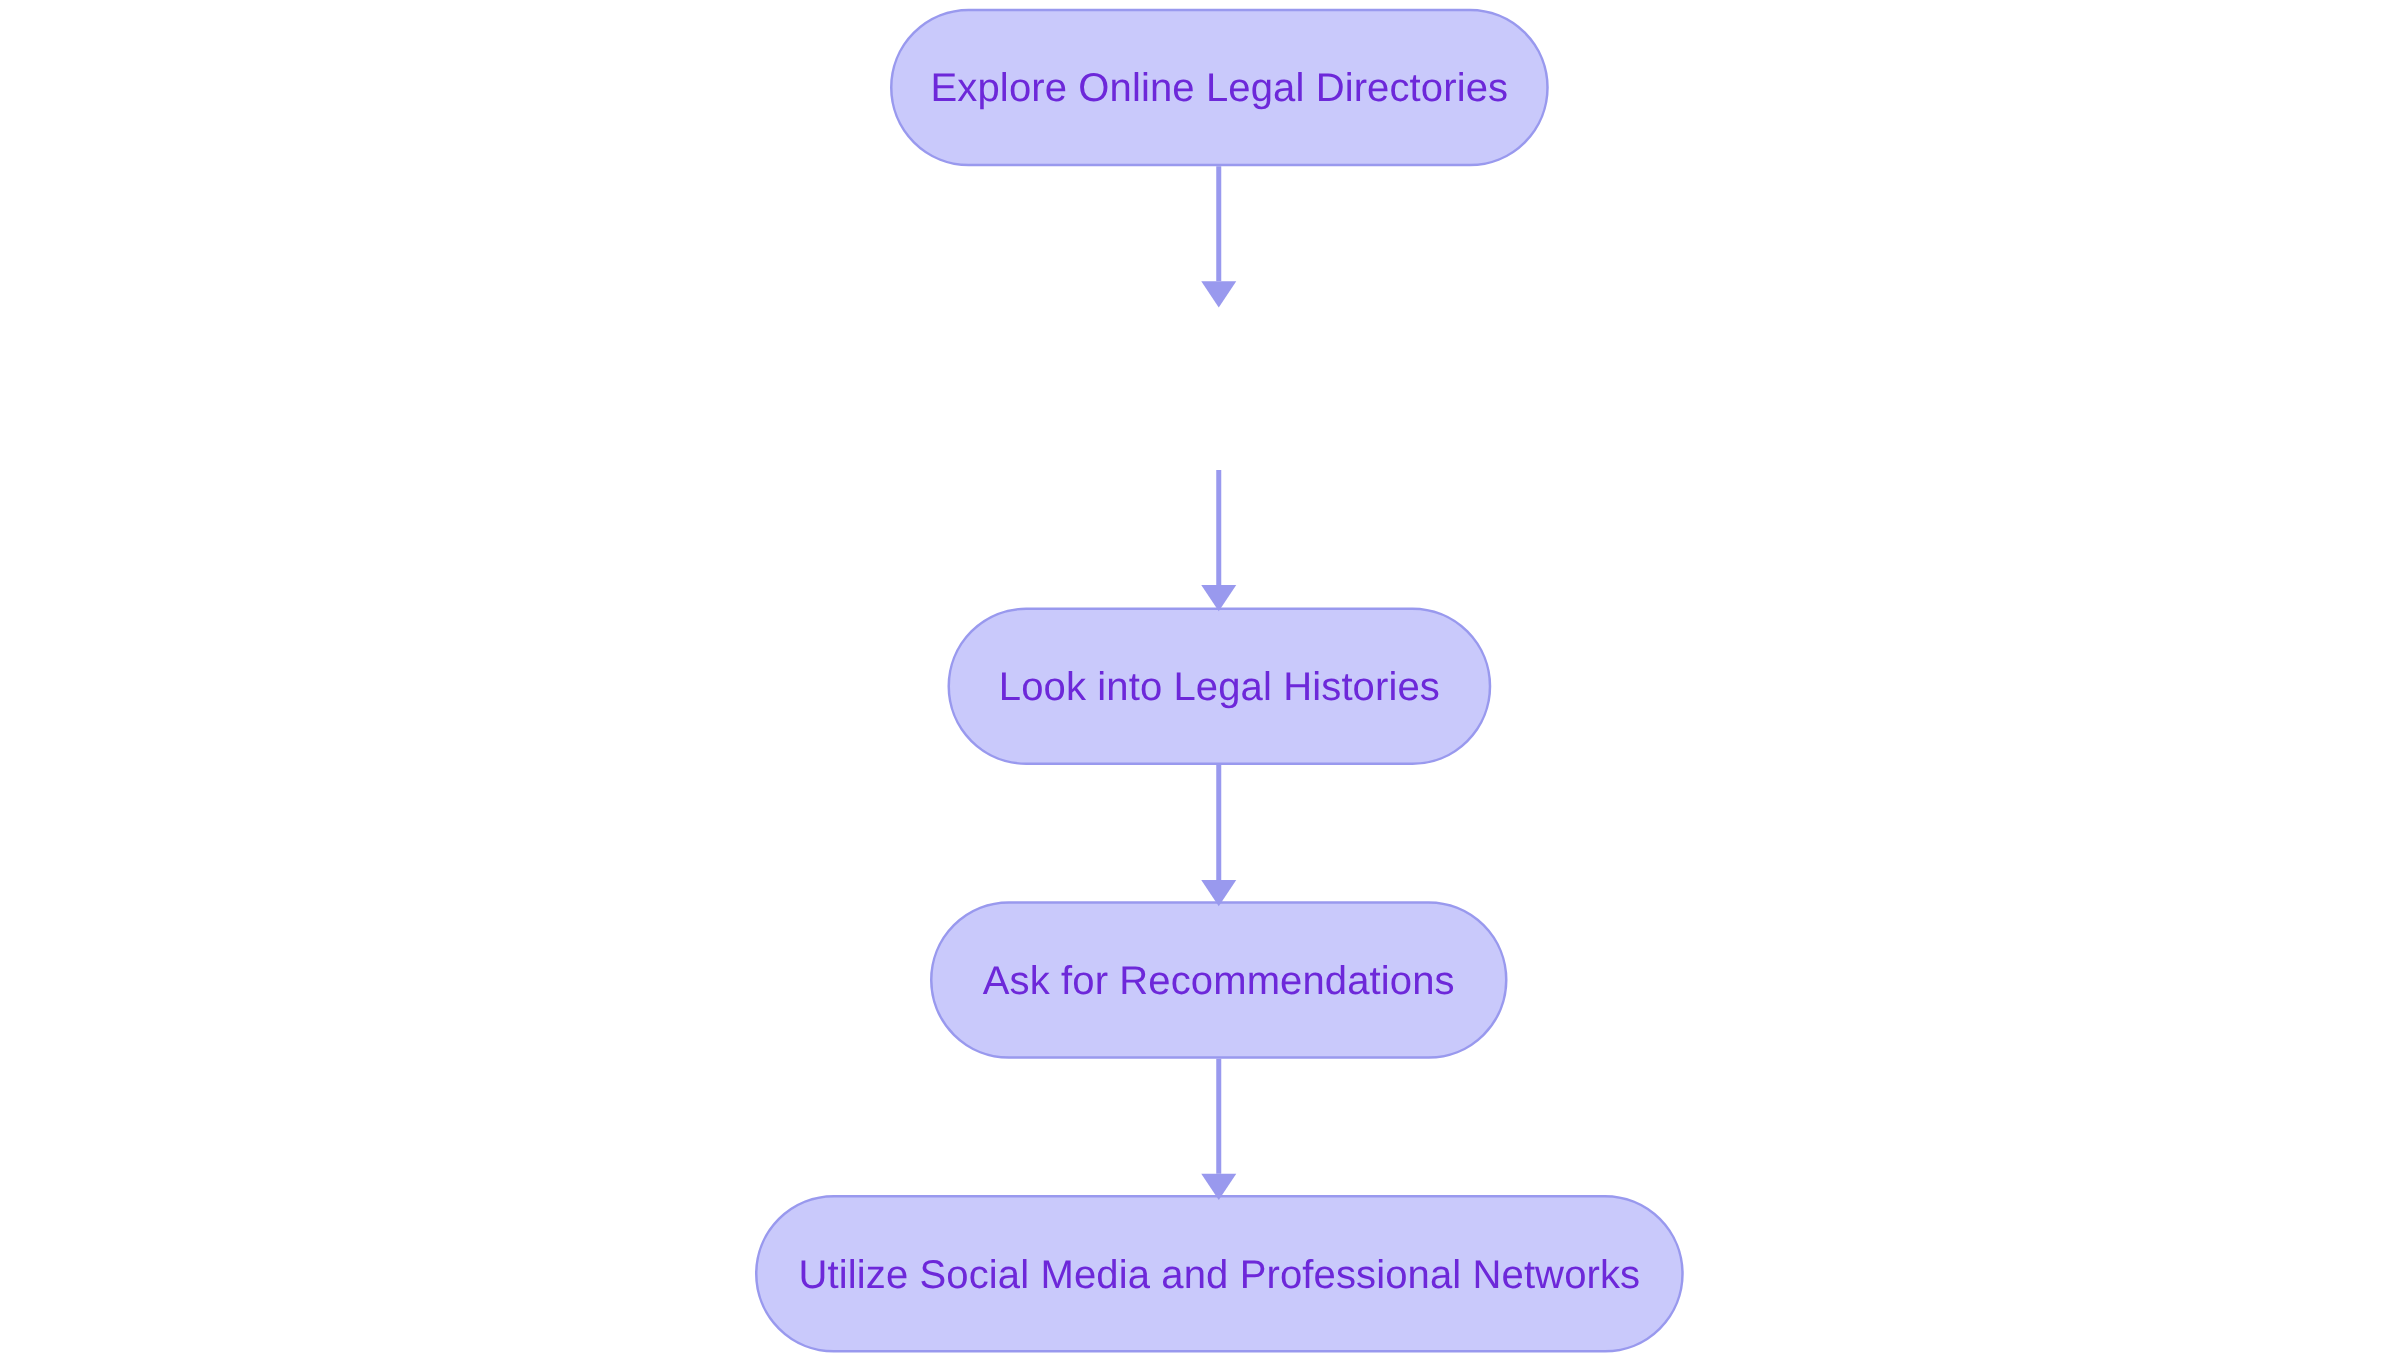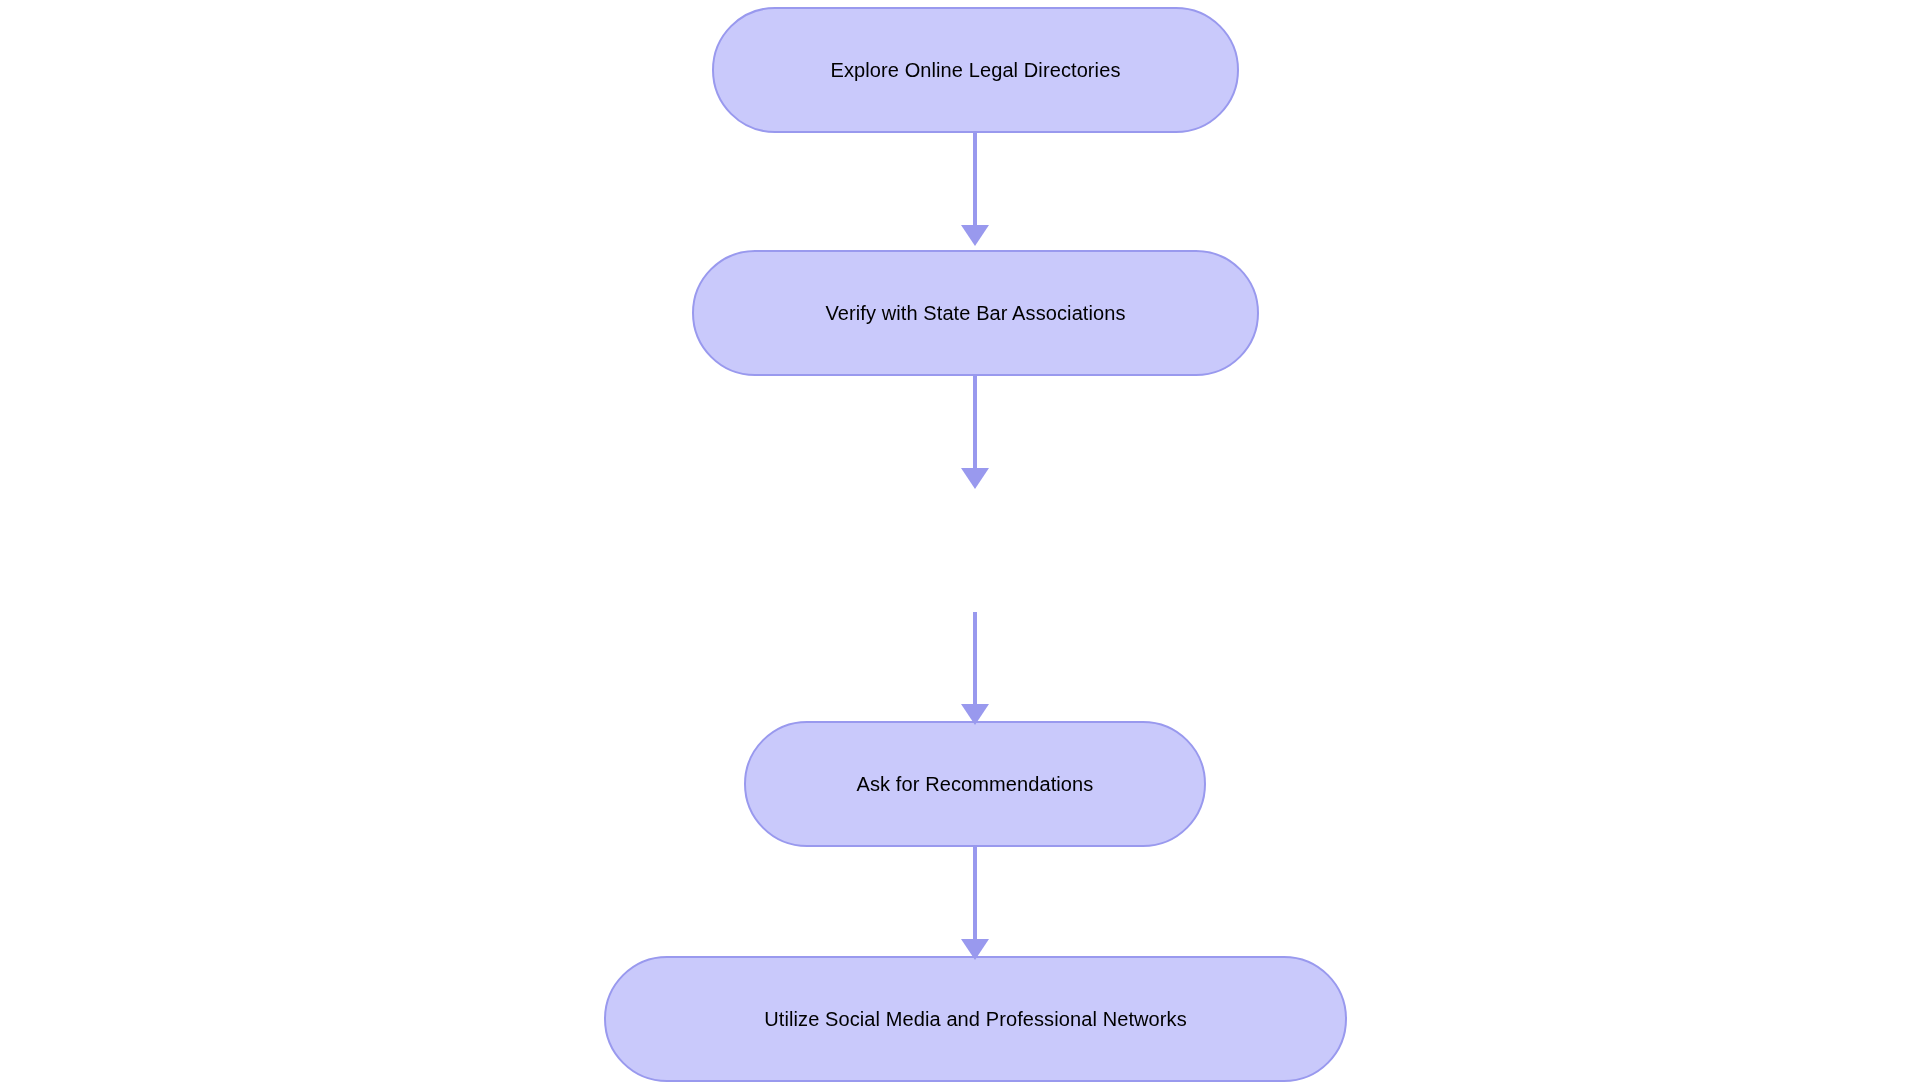--- a/index.html
+++ b/index.html
@@ -29,23 +29,23 @@
     background: #c9c9fb;
     border: 2px solid #9999ee;
     border-radius: 63px;
     display: flex;
     align-items: center;
     justify-content: center;
     text-align: center;
   }
 
   .flow-node-label {
-    color: #000000;
+    color: #6d28d9;
     font-family: "Liberation Sans", sans-serif;
-    font-size: 20px;
+    font-size: 32px;
     font-weight: 400;
     line-height: 1.15;
     letter-spacing: 0.1px;
     white-space: nowrap;
     padding: 0 34px;
   }
 
   
   .node-1 { width: 527px; left: 712px;  top: 7px;   }
   .node-2 { width: 567px; left: 692px;  top: 250px; }
@@ -94,24 +94,24 @@
 </style>
 </head>
 <body>
 
 <div id="flowchart-canvas">
 
   <div class="flow-node node-1">
     <span class="flow-node-label">Explore Online Legal Directories</span>
   </div>
 
-  <div class="flow-node node-2">
-    <span class="flow-node-label">Verify with State Bar Associations</span>
+
+  <div class="flow-node node-3">
+    <span class="flow-node-label">Look into Legal Histories</span>
   </div>
-
 
   <div class="flow-node node-4">
     <span class="flow-node-label">Ask for Recommendations</span>
   </div>
 
   <div class="flow-node node-5">
     <span class="flow-node-label">Utilize Social Media and Professional Networks</span>
   </div>
 
   <div class="flow-connector edge-1">

